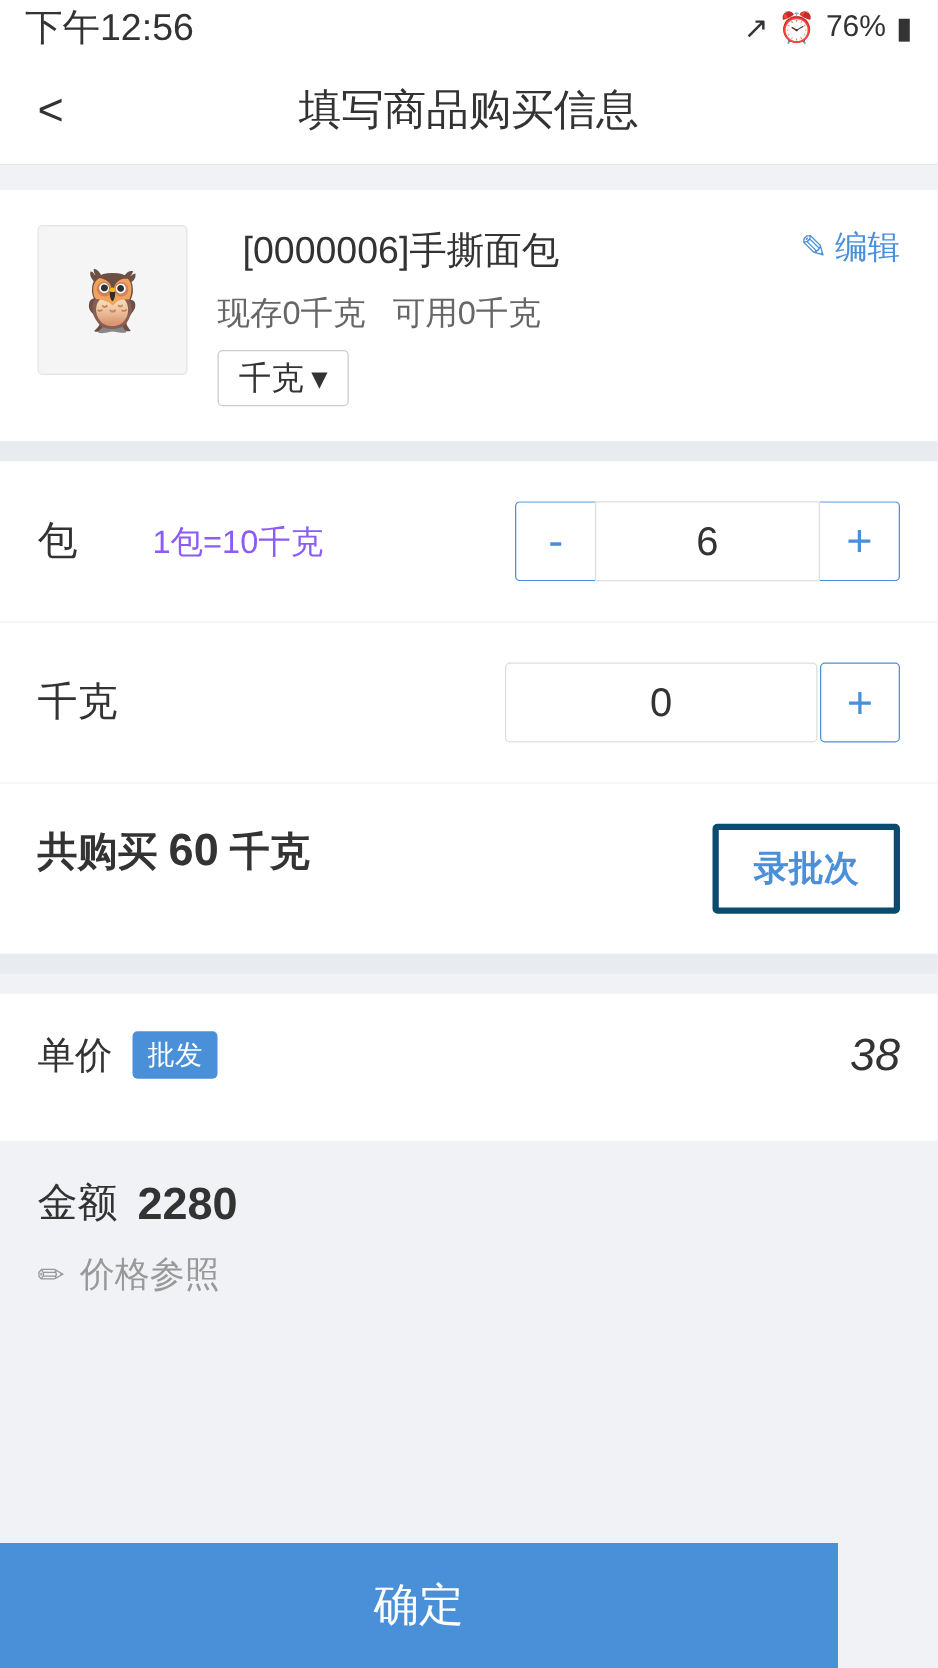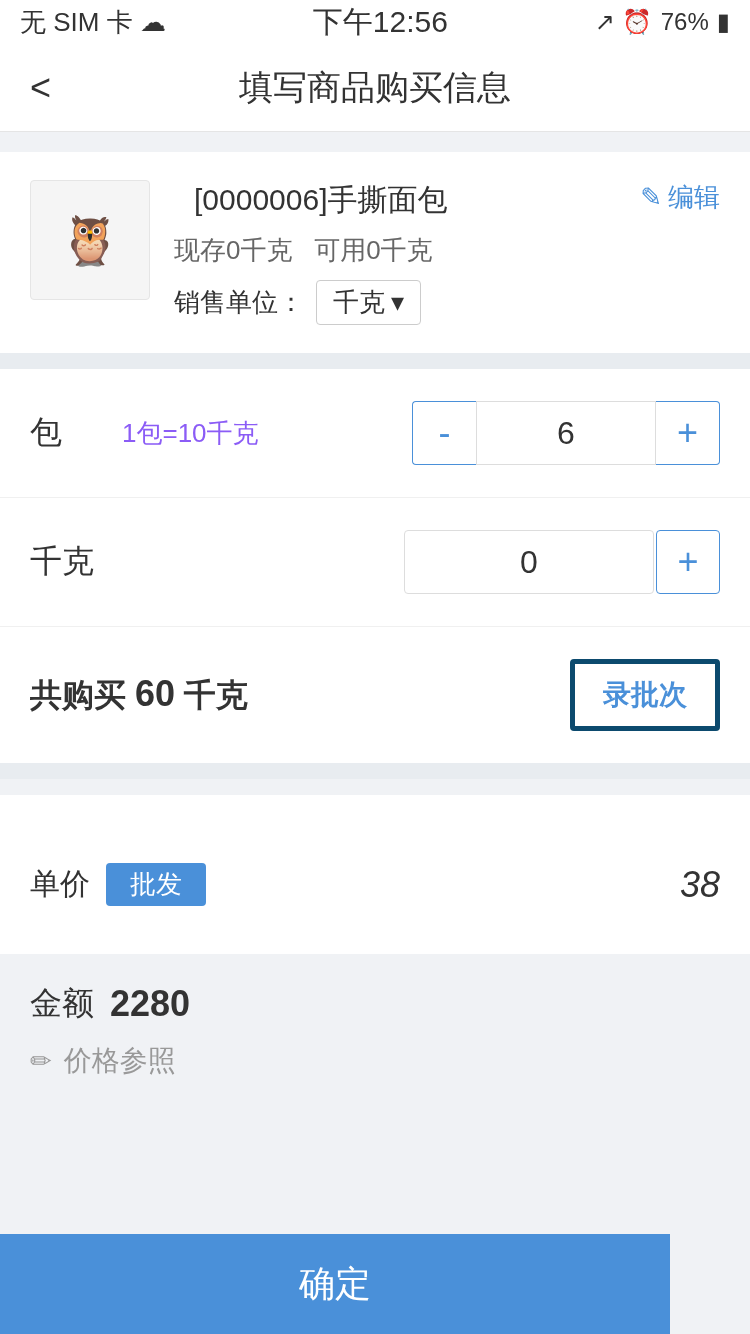--- a/index.html
+++ b/index.html
@@ -178,21 +178,21 @@
       text-align: center;
       font-size: 32px;
       color: #333;
       background: #fff;
       border-radius: 4px;
     }
 
     
     .total-row {
       display: flex;
-      align-items: center;
+      align-items: flex-start;
       justify-content: space-between;
       padding: 32px 30px;
       background: #fff;
     }
     .total-text {
       font-size: 32px;
       color: #333;
     }
     .total-text span {
       font-weight: 600;
@@ -211,32 +211,31 @@
     
     .price-section {
       background: #fff;
       margin-top: 16px;
       padding: 28px 30px;
     }
     .price-row {
       display: flex;
       align-items: center;
       margin-bottom: 20px;
-      margin-top: 40px;
     }
     .price-label {
       font-size: 30px;
       color: #333;
       margin-right: 16px;
     }
     .price-tag {
       background: #4a90d9;
       color: #fff;
-      font-size: 26px;
-      padding: 4px 24px;
+      font-size: 22px;
+      padding: 4px 12px;
       border-radius: 4px;
       margin-right: 12px;
     }
     .price-ref-btn {
       border: 1px solid #e67e22;
       color: #e67e22;
       background: #fff;
       padding: 6px 16px;
       border-radius: 4px;
       font-size: 26px;
@@ -305,23 +304,20 @@
       align-items: center;
       justify-content: center;
       cursor: pointer;
       border: none;
     }
   </style>
 </head>
 <body>
 
 <div class="status-bar">
-  <div class="status-left">
-    <span>无 SIM 卡 ☁</span>
-  </div>
   <div class="status-center">下午12:56</div>
   <div class="status-right">
     <span>↗</span>
     <span>⏰</span>
     <span>76%</span>
     <span>▮</span>
   </div>
 </div>
 
 <div class="nav-bar">
@@ -339,21 +335,20 @@
       <div class="edit-btn">
         <span>✎</span>
         <span>编辑</span>
       </div>
     </div>
     <div class="product-stock">
       <span>现存0千克</span>&nbsp;&nbsp;
       <span>可用0千克</span>
     </div>
     <div class="product-unit-row">
-      <span>销售单位：</span>
       <div class="unit-select">
         <span>千克</span>
         <span>▾</span>
       </div>
     </div>
   </div>
 </div>
 
 <div class="separator"></div>
 

